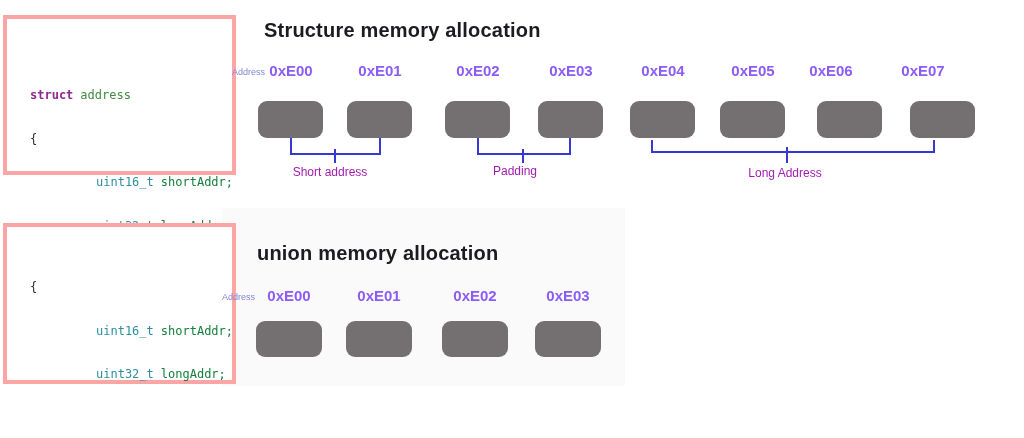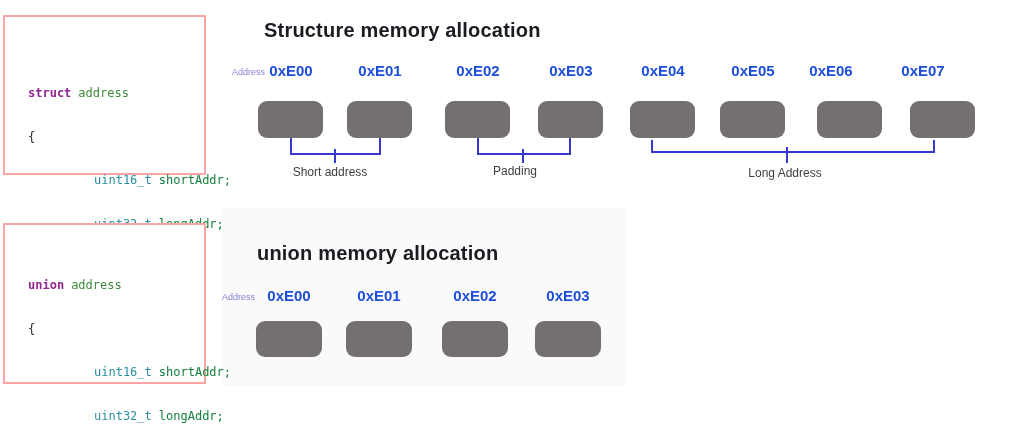--- a/index.html
+++ b/index.html
@@ -3,22 +3,22 @@
 <meta charset="utf-8">
 <style>
   * { margin: 0; padding: 0; box-sizing: border-box; }
   html, body { width: 1024px; height: 438px; background: #ffffff; overflow: hidden; }
   body { position: relative; font-family: "Liberation Sans", sans-serif; }
 
   
   .code-panel {
     position: absolute;
     left: 3px;
-    width: 203px;
-    border: 2px solid #fca5a5;
+    width: 233px;
+    border: 4px solid #fca5a5;
     background: #ffffff;
   }
   #struct-panel { top: 15px; height: 160px; }
   #union-panel  { top: 223px; height: 161px; }
 
   .code {
     font-family: "DejaVu Sans Mono", monospace;
     font-size: 12px;
     line-height: 14.5px;
     color: #2b2b2b;
@@ -63,21 +63,21 @@
   #structure-addr-mini { left: 232px; top: 67px; }
   #union-addr-mini     { left: 222px; top: 292px; }
 
   
   .addr-val {
     position: absolute;
     width: 70px;
     text-align: center;
     font-size: 15px;
     font-weight: 600;
-    color: #1d4ed8;
+    color: #8b5cf6;
   }
   .s-addr { top: 62px; }
   .sa0 { left: 256px; } .sa1 { left: 345px; } .sa2 { left: 443px; } .sa3 { left: 536px; }
   .sa4 { left: 628px; } .sa5 { left: 718px; } .sa6 { left: 796px; } .sa7 { left: 888px; }
   .u-addr { top: 287px; }
   .ua0 { left: 254px; } .ua1 { left: 344px; } .ua2 { left: 440px; } .ua3 { left: 533px; }
 
   
   .cell {
     position: absolute;
@@ -107,21 +107,21 @@
     width: 2px;
     background: #3737d1;
   }
   #short-tick   { left: 334px; top: 149px; height: 14px; }
   #padding-tick { left: 522px; top: 149px; height: 14px; }
   #long-tick    { left: 786px; top: 147px; height: 16px; }
 
   .bracket-label {
     position: absolute;
     font-size: 12px;
-    color: #404040;
+    color: #a21caf;
     width: 120px;
     text-align: center;
   }
   #short-label   { left: 270px; top: 165px; }
   #padding-label { left: 455px; top: 164px; }
   #long-label    { left: 725px; top: 166px; }
 </style>
 </head>
 <body>
 
@@ -132,21 +132,20 @@
     <div class="cl"><span class="kw">struct</span><span class="idg">address</span></div>
     <div class="cl"><span class="pun">{</span></div>
     <div class="cl ind"><span class="ty">uint16_t</span><span class="vb">shortAddr;</span></div>
     <div class="cl ind"><span class="ty">uint32_t</span><span class="vb">longAddr;</span></div>
     <div class="cl"><span class="pun">};</span></div>
   </div>
 </div>
 
 <div id="union-panel" class="code-panel">
   <div class="code">
-    <div class="cl"><span class="kw">union</span><span class="idg">address</span></div>
     <div class="cl"><span class="pun">{</span></div>
     <div class="cl ind"><span class="ty">uint16_t</span><span class="vb">shortAddr;</span></div>
     <div class="cl ind"><span class="ty">uint32_t</span><span class="vb">longAddr;</span></div>
     
   </div>
 </div>
 
 <div id="structure-title" class="sec-title">Structure memory allocation</div>
 <div id="structure-addr-mini" class="addr-mini">Address</div>
 

